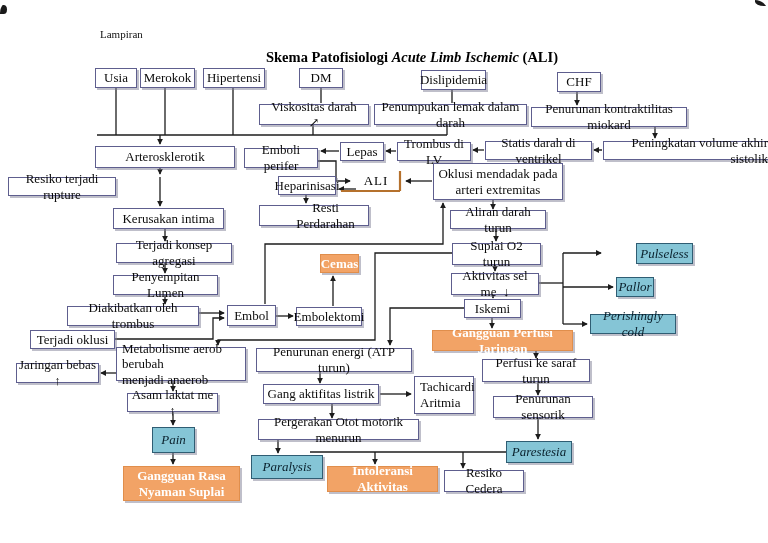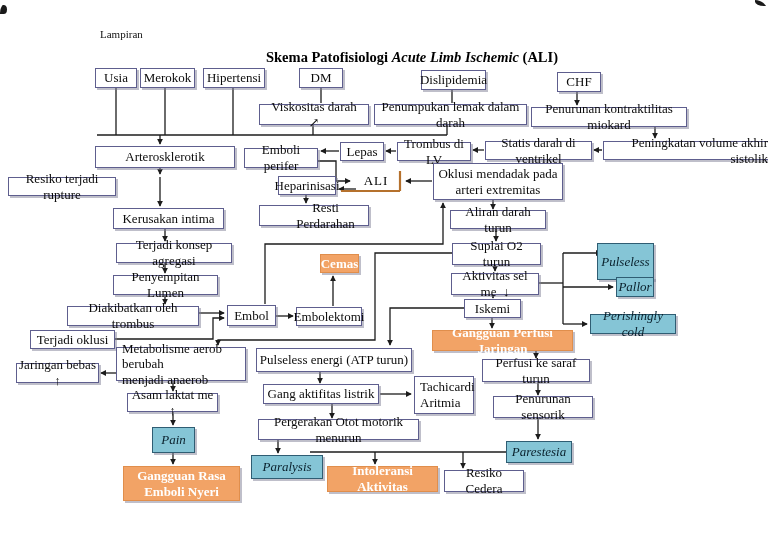--- a/index.html
+++ b/index.html
@@ -119,41 +119,41 @@
       <div class="node plain" style="left: 433px; top: 163px; width: 130px; height: 37px;">Oklusi mendadak pada
 arteri extremitas</div>
       <div class="node plain" style="left: 259px; top: 205px; width: 110px; height: 21px; padding-left: 25px;">Resti Perdarahan</div>
       <div class="node plain" style="left: 113px; top: 208px; width: 111px; height: 21px;">Kerusakan intima</div>
       <div class="node plain" style="left: 450px; top: 210px; width: 96px; height: 19px;">Aliran darah turun</div>
       <div class="node plain" style="left: 116px; top: 243px; width: 116px; height: 20px;">Terjadi konsep agregasi</div>
       <div class="node orange" style="left: 320px; top: 254px; width: 39px; height: 19px;">Cemas</div>
       <div class="node plain" style="left: 452px; top: 243px; width: 89px; height: 22px;">Suplai O2 turun</div>
       <div class="node plain" style="left: 113px; top: 275px; width: 105px; height: 20px;">Penyempitan Lumen</div>
       <div class="node plain" style="left: 451px; top: 273px; width: 88px; height: 22px;">Aktivitas sel me  ↓</div>
-      <div class="node cyan" style="left: 597px; top: 243px; width: 57px; height: 37px; font-family: Liberation Serif, serif;">Pulseless</div>
+      <div class="node cyan" style="left: 636px; top: 243px; width: 57px; height: 21px; font-family: Liberation Serif, serif;">Pulseless</div>
       <div class="node cyan" style="left: 616px; top: 277px; width: 38px; height: 20px;">Pallor</div>
       <div class="node plain" style="left: 67px; top: 306px; width: 132px; height: 20px;">Diakibatkan oleh trombus</div>
       <div class="node plain" style="left: 227px; top: 305px; width: 49px; height: 21px;">Embol</div>
       <div class="node plain" style="left: 296px; top: 307px; width: 66px; height: 19px;">Embolektomi</div>
       <div class="node plain" style="left: 464px; top: 299px; width: 57px; height: 19px;">Iskemi</div>
       <div class="node cyan" style="left: 590px; top: 314px; width: 86px; height: 20px;">Perishingly cold</div>
       <div class="node plain" style="left: 30px; top: 330px; width: 85px; height: 19px;">Terjadi oklusi</div>
       <div class="node plain left" style="left: 116px; top: 347px; width: 130px; height: 34px;">Metabolisme aerob berubah
 menjadi anaerob</div>
       <div class="node orange" style="left: 432px; top: 330px; width: 141px; height: 21px;">Gangguan Perfusi Jaringan</div>
       <div class="node plain" style="left: 16px; top: 363px; width: 83px; height: 20px;">Jaringan bebas ↑</div>
-      <div class="node plain" style="left: 256px; top: 348px; width: 156px; height: 24px;">Pulseless energi (ATP turun)</div>
+      <div class="node plain" style="left: 256px; top: 348px; width: 156px; height: 24px;">Penurunan energi (ATP turun)</div>
       <div class="node plain left" style="left: 414px; top: 376px; width: 60px; height: 38px;">Tachicardi
 Aritmia</div>
       <div class="node plain" style="left: 482px; top: 359px; width: 108px; height: 23px;">Perfusi ke saraf turun</div>
       <div class="node plain" style="left: 127px; top: 393px; width: 91px; height: 19px;">Asam laktat me  ↑</div>
       <div class="node plain" style="left: 263px; top: 384px; width: 116px; height: 20px;">Gang aktifitas listrik</div>
       <div class="node plain" style="left: 493px; top: 396px; width: 100px; height: 22px;">Penurunan sensorik</div>
       <div class="node plain" style="left: 258px; top: 419px; width: 161px; height: 21px;">Pergerakan Otot motorik menurun</div>
       <div class="node cyan" style="left: 152px; top: 427px; width: 43px; height: 26px;">Pain</div>
       <div class="node cyan" style="left: 506px; top: 441px; width: 66px; height: 22px;">Parestesia</div>
       <div class="node cyan" style="left: 251px; top: 455px; width: 72px; height: 24px;">Paralysis</div>
       <div class="node orange" style="left: 123px; top: 466px; width: 117px; height: 35px;">Gangguan Rasa
-Emboli Nyeri</div>
+Nyaman Suplai</div>
       <div class="node orange" style="left: 327px; top: 466px; width: 111px; height: 26px;">Intoleransi  Aktivitas</div>
       <div class="node plain" style="left: 444px; top: 470px; width: 80px; height: 22px;">Resiko Cedera</div>
     </div>
 </div>
 
 </body></html>

